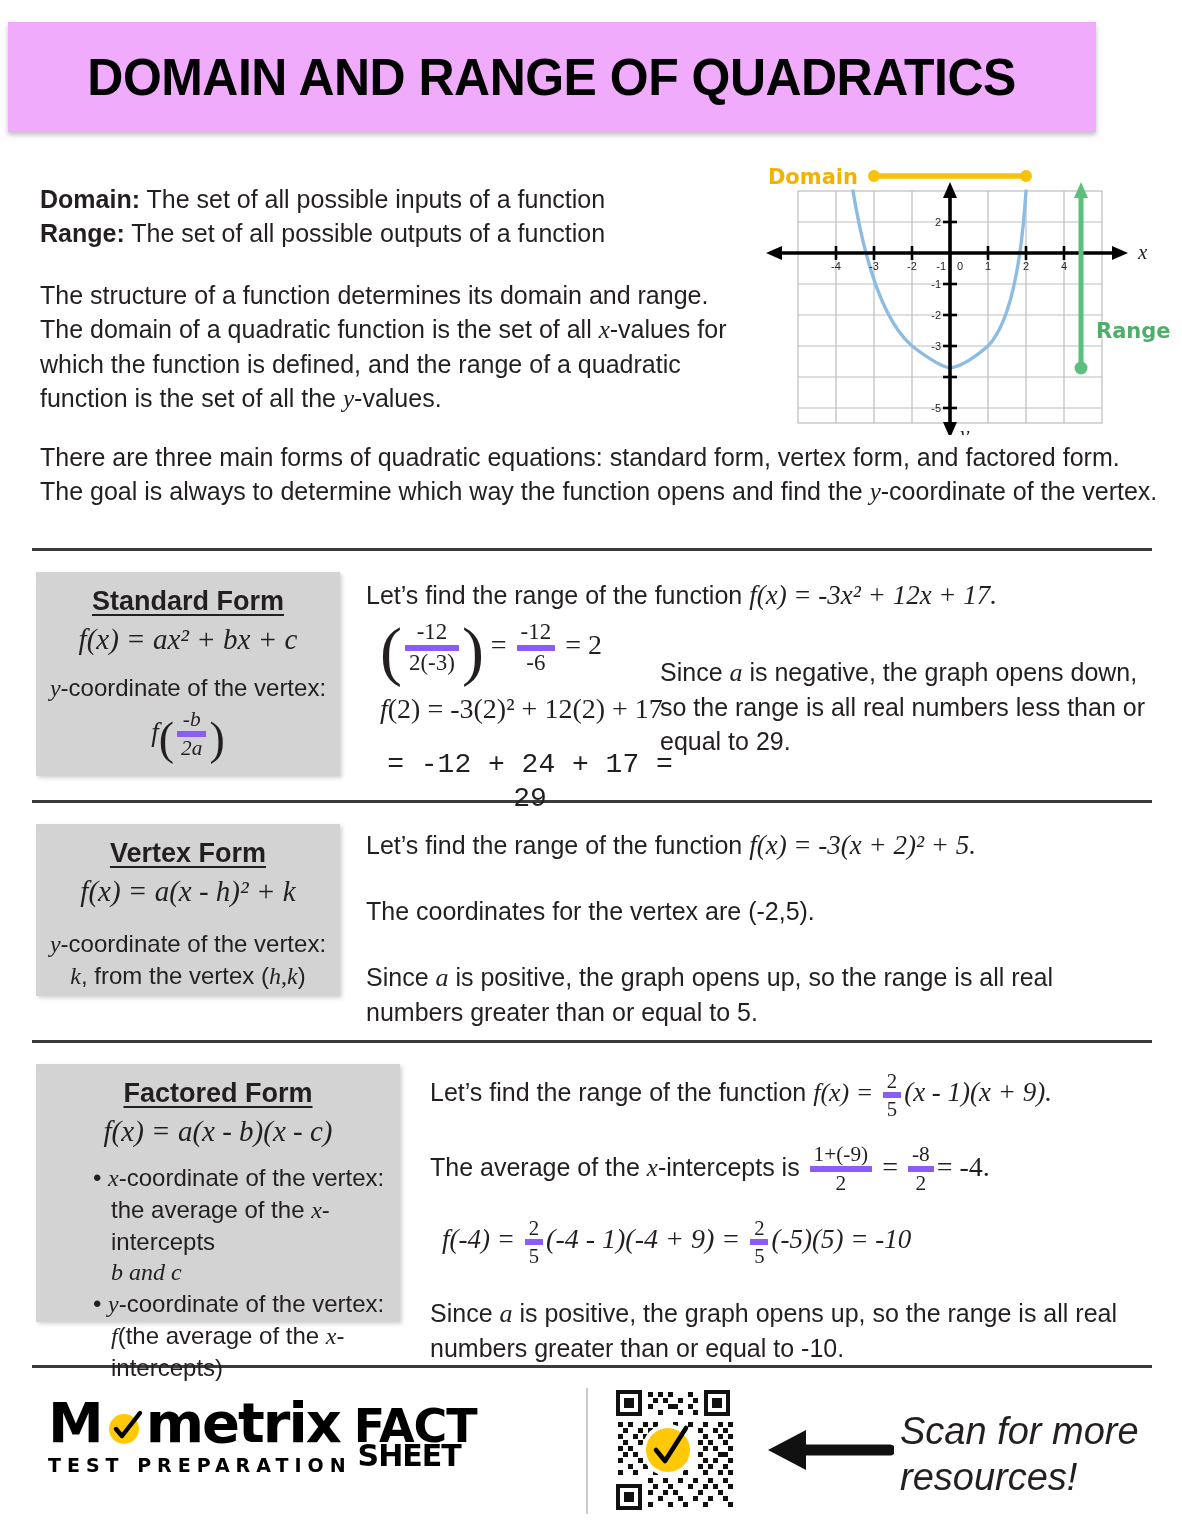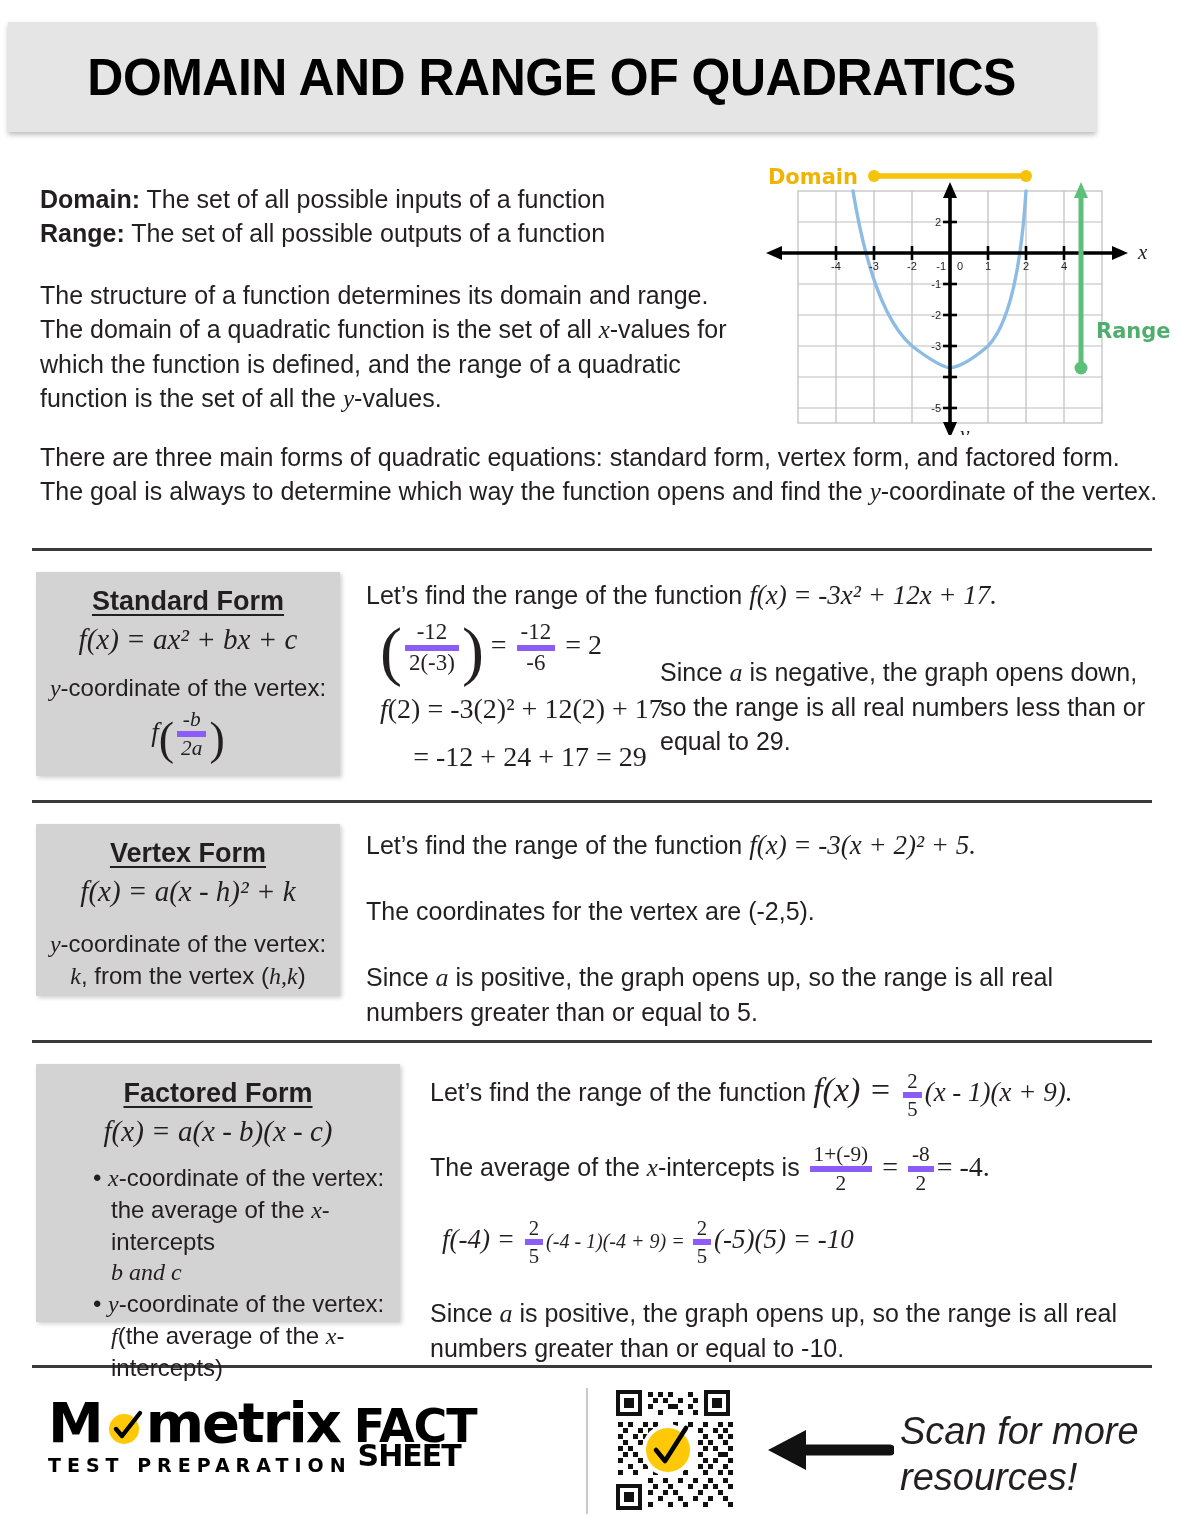--- a/index.html
+++ b/index.html
@@ -16,21 +16,21 @@
     overflow: hidden;
   }
 
   
   .header-banner {
     position: absolute;
     left: 8px;
     top: 22px;
     width: 1088px;
     height: 110px;
-    background: #e5e5e5;
+    background: #f0abfc;
     box-shadow: 0 3px 5px rgba(0,0,0,0.25);
     display: flex;
     align-items: center;
     justify-content: center;
   }
   .header-title {
     font-family: "Liberation Sans Narrow", "Liberation Sans", sans-serif;
     font-weight: bold;
     font-size: 52px;
     letter-spacing: -0.5px;
@@ -394,21 +394,21 @@
     <span class="serif-math">=</span>
     <span class="frac" style="font-size:28px;">
       <span class="num">-12</span>
       <span class="den">-6</span>
     </span>
     <span class="serif-math">= 2</span>
   </div>
   <div class="serif-math" style="margin-top:16px;white-space:nowrap;">
     <span class="mathser">f</span><span>(2) = -3(2)² + 12(2) + 17</span>
   </div>
-  <div class="serif-math" style="margin-top:14px;text-align:center;">= -12 + 24 + 17 = 29</div>
+  <div class="serif-math" style="margin-top:22px;text-align:center;font-family:Liberation Mono, monospace;">= -12 + 24 + 17 = 29</div>
 </div>
 
 <div id="ex-standard-note" class="example">
   <span>Since </span><span class="mathser" style="font-size:26px;">a</span><span> is negative, the graph opens down, so the range is all real numbers less than or equal to 29.</span>
 </div>
 
 <div id="box-vertex" class="form-box">
   <span class="form-title">Vertex Form</span>
   <span class="form-eq">f(x) = a(x - h)² + k</span>
   <span class="form-note" style="margin-top:20px;">
@@ -436,41 +436,41 @@
     <div class="bl">• <span class="it">x</span><span>-coordinate of the vertex:</span></div>
     <div class="sub"><span>the average of the </span><span class="it">x</span><span>-intercepts</span></div>
     <div class="sub it" style="font-family:'Liberation Serif',serif;"><span>b and c</span></div>
     <div class="bl">• <span class="it">y</span><span>-coordinate of the vertex:</span></div>
     <div class="sub"><span class="it">f</span><span>(the average of the </span><span class="it">x</span><span>-intercepts)</span></div>
   </div>
 </div>
 
 <div id="ex-factored" class="example">
   <div class="p" style="white-space:nowrap;">
-    <span>Let’s find the range of the function </span><span class="mathser" style="font-size:34px;">f(x) = </span><span class="frac small" style="font-size:28px;">
+    <span>Let’s find the range of the function </span><span class="mathser" style="font-size:26px;">f(x) = </span><span class="frac small" style="font-size:28px;">
       <span class="num">2</span>
       <span class="den">5</span>
     </span><span class="mathser" style="font-size:27px;">(x - 1)(x + 9).</span>
   </div>
 
   <div class="p" style="white-space:nowrap;">
     <span>The average of the </span><span class="it">x</span><span>-intercepts is </span><span class="frac" style="font-size:26px;">
       <span class="num">1+(-9)</span>
       <span class="den">2</span>
     </span>&nbsp;<span class="serif-math">=</span>&nbsp;<span class="frac" style="font-size:26px;">
       <span class="num">-8</span>
       <span class="den">2</span>
     </span><span class="serif-math">= -4.</span>
   </div>
 
   <div class="p" style="white-space:nowrap;margin-left:12px;margin-bottom:28px;">
     <span class="mathser" style="font-size:27px;">f(-4) = </span><span class="frac small" style="font-size:28px;">
       <span class="num">2</span>
       <span class="den">5</span>
-    </span><span class="mathser" style="font-size:20px;">(-4 - 1)(-4 + 9) = </span><span class="frac small" style="font-size:28px;">
+    </span><span class="mathser" style="font-size:28px;">(-4 - 1)(-4 + 9) = </span><span class="frac small" style="font-size:28px;">
       <span class="num">2</span>
       <span class="den">5</span>
     </span><span class="mathser" style="font-size:27px;">(-5)(5) = -10</span>
   </div>
 
   <div>
     <span>Since </span><span class="mathser" style="font-size:26px;">a</span><span> is positive, the graph opens up, so the range is all real numbers greater than or equal to -10.</span>
   </div>
 </div>
 

